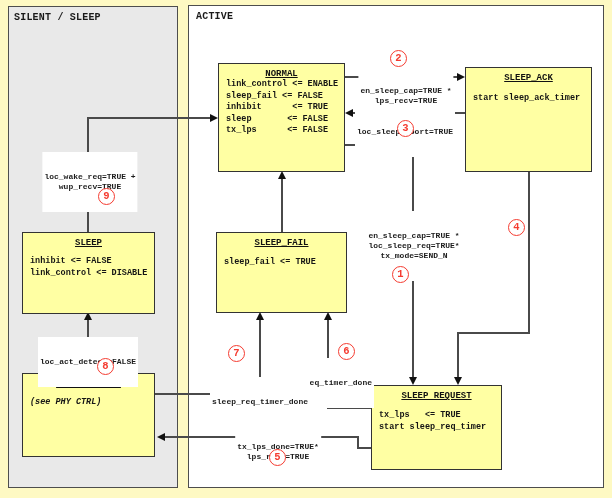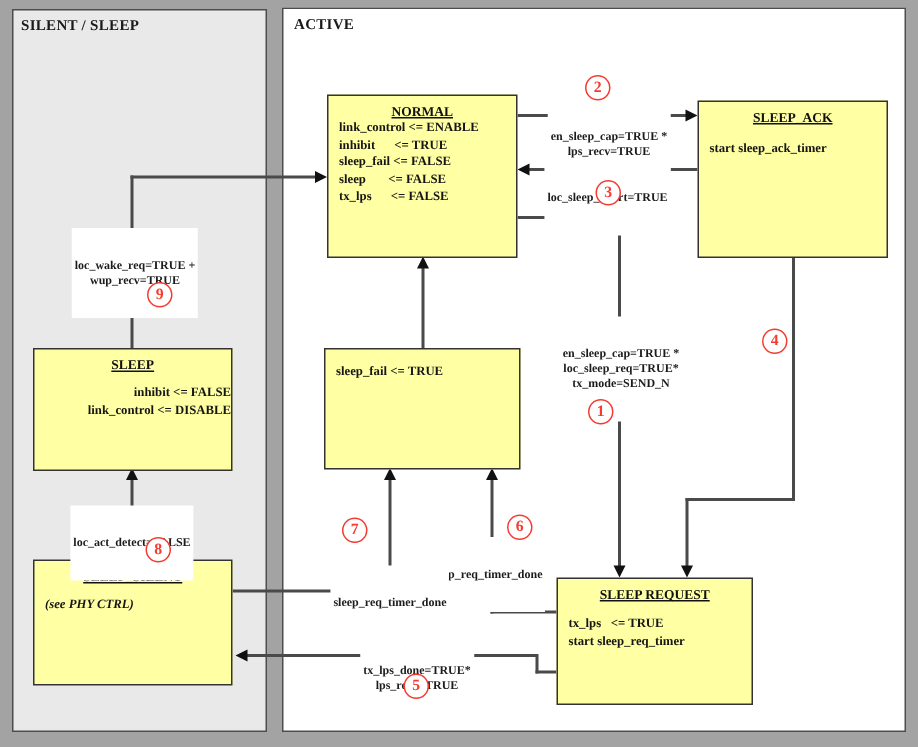--- a/index.html
+++ b/index.html
@@ -1,18 +1,18 @@
 <!DOCTYPE html>
 <html><head>
 <meta charset="utf-8">
 <style>
   html,body{margin:0;padding:0;background:#ffffff;}
   #canvas{
-    position:relative;width:612px;height:498px;background:#a3a3a3;
-    font-family:Liberation Serif, serif;color:#111;overflow:hidden;
+    position:relative;width:612px;height:498px;background:#fef9c3;
+    font-family:Liberation Mono, monospace;color:#111;overflow:hidden;
   }
   .region{position:absolute;border:1.6px solid #4d4d4d;box-sizing:border-box;}
   .region-label{position:absolute;font-size:10px;font-weight:700;color:#1a1a1a;letter-spacing:.2px;}
   .state{
     position:absolute;background:#ffffa3;border:1.6px solid #333;
     box-sizing:border-box;z-index:2;
   }
   .state-title{
     margin-top:5px;text-align:center;font-size:9px;font-weight:700;
     text-decoration:underline;color:#111;white-space:pre;
@@ -121,43 +121,44 @@
   <div class="circ" style="left:269px;top:449px;">5</div>
   <div class="circ" style="left:338px;top:343px;">6</div>
   <div class="circ" style="left:228px;top:345px;">7</div>
   <div class="circ" style="left:97px;top:358px;">8</div>
   <div class="circ" style="left:98px;top:188px;">9</div>
 
   <div class="state" style="left:218px;top:63px;width:127px;height:109px;">
     <div class="state-title">NORMAL</div>
     <div class="state-body">
       <div class="bodyline">link_control &lt;= ENABLE</div>
+      <div class="bodyline">sleep_fail &lt;= FALSE</div>
       <div class="bodyline">inhibit      &lt;= TRUE</div>
-      <div class="bodyline">sleep_fail &lt;= FALSE</div>
       <div class="bodyline">sleep       &lt;= FALSE</div>
       <div class="bodyline">tx_lps      &lt;= FALSE</div>
     </div>
   </div>
 
   <div class="state" style="left:465px;top:67px;width:127px;height:105px;">
     <div class="state-title">SLEEP_ACK</div>
     <div class="state-body" style="margin-top:10px;">
       <div class="bodyline">start sleep_ack_timer</div>
     </div>
   </div>
 
   <div class="state" style="left:216px;top:232px;width:131px;height:81px;">
+    <div class="state-title">SLEEP_FAIL</div>
     <div class="state-body" style="margin-top:9px;">
       <div class="bodyline">sleep_fail &lt;= TRUE</div>
     </div>
   </div>
 
   <div class="state" style="left:22px;top:232px;width:133px;height:82px;">
     <div class="state-title">SLEEP</div>
-    <div class="state-body" style="margin-top:8px;text-align:right;">
+    <div class="state-body" style="margin-top:8px;">
       <div class="bodyline">inhibit &lt;= FALSE</div>
       <div class="bodyline strong">link_control &lt;= DISABLE</div>
     </div>
   </div>
 
   <div class="state" style="left:22px;top:373px;width:133px;height:84px;">
     <div class="state-title">SLEEP_SILENT</div>
     <div class="state-body" style="margin-top:8px;">
       <div class="bodyline italic">(see PHY CTRL)</div>
     </div>

